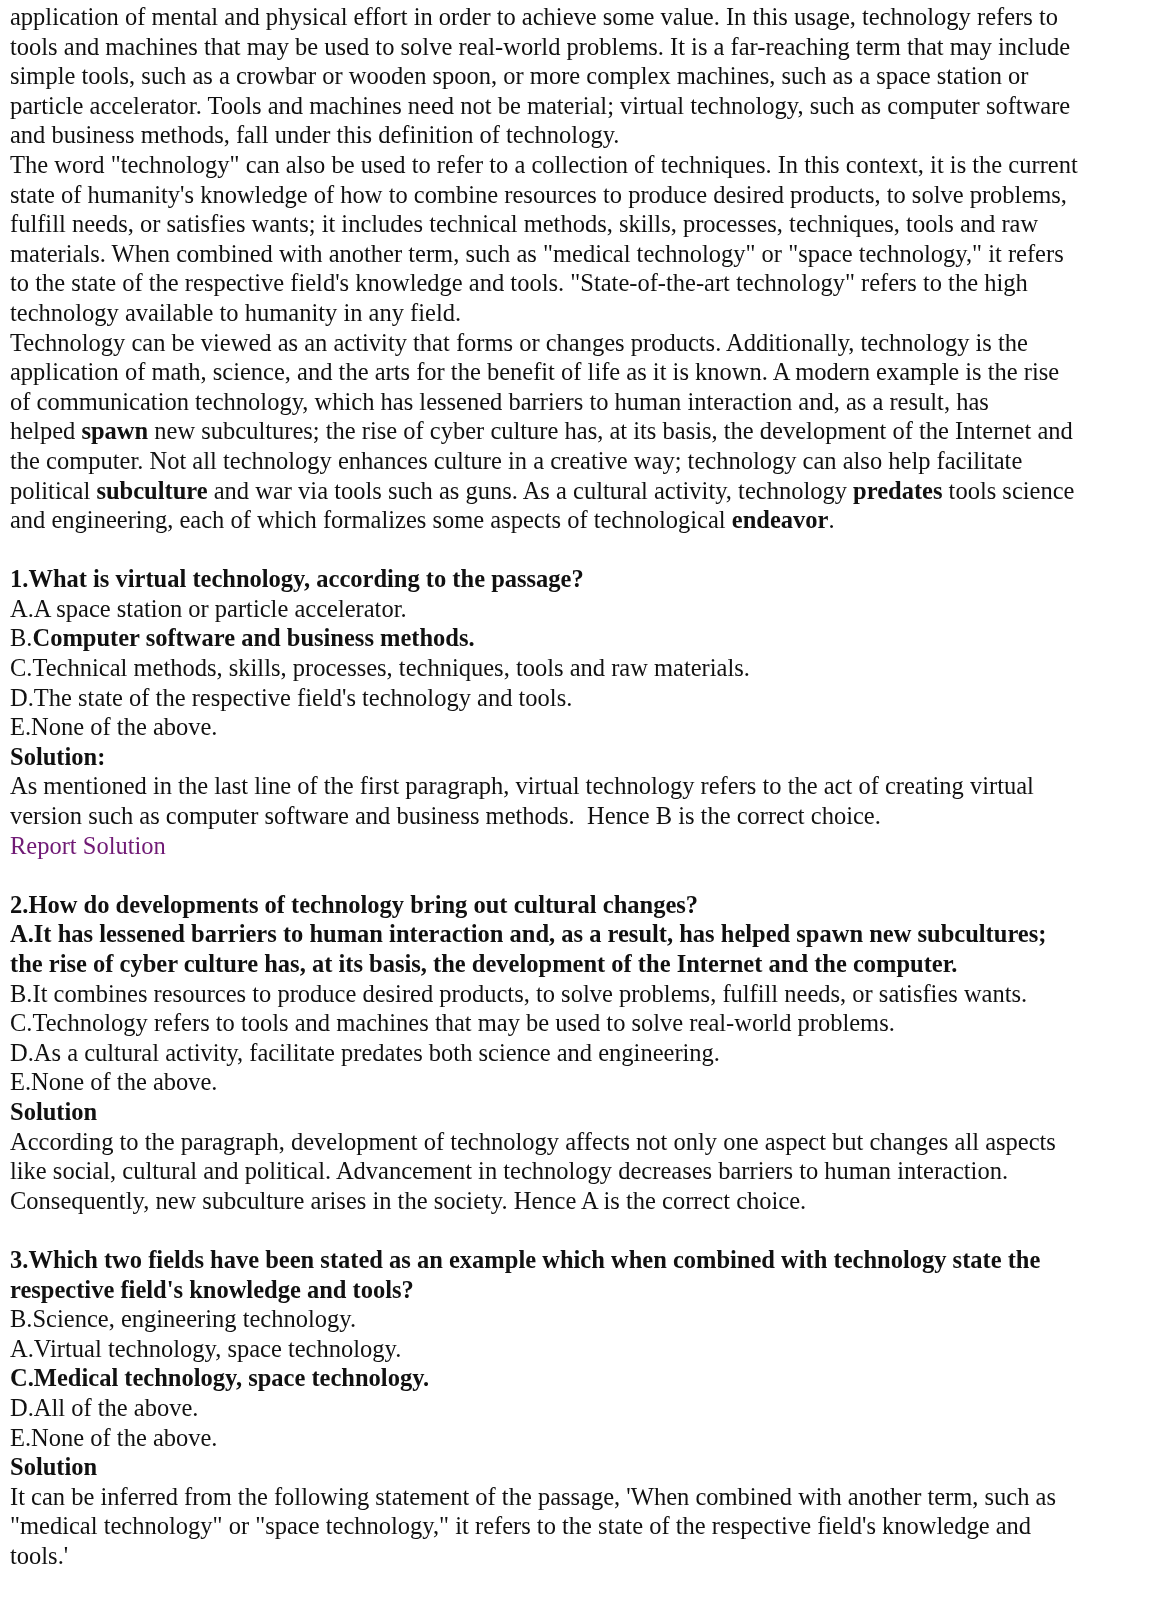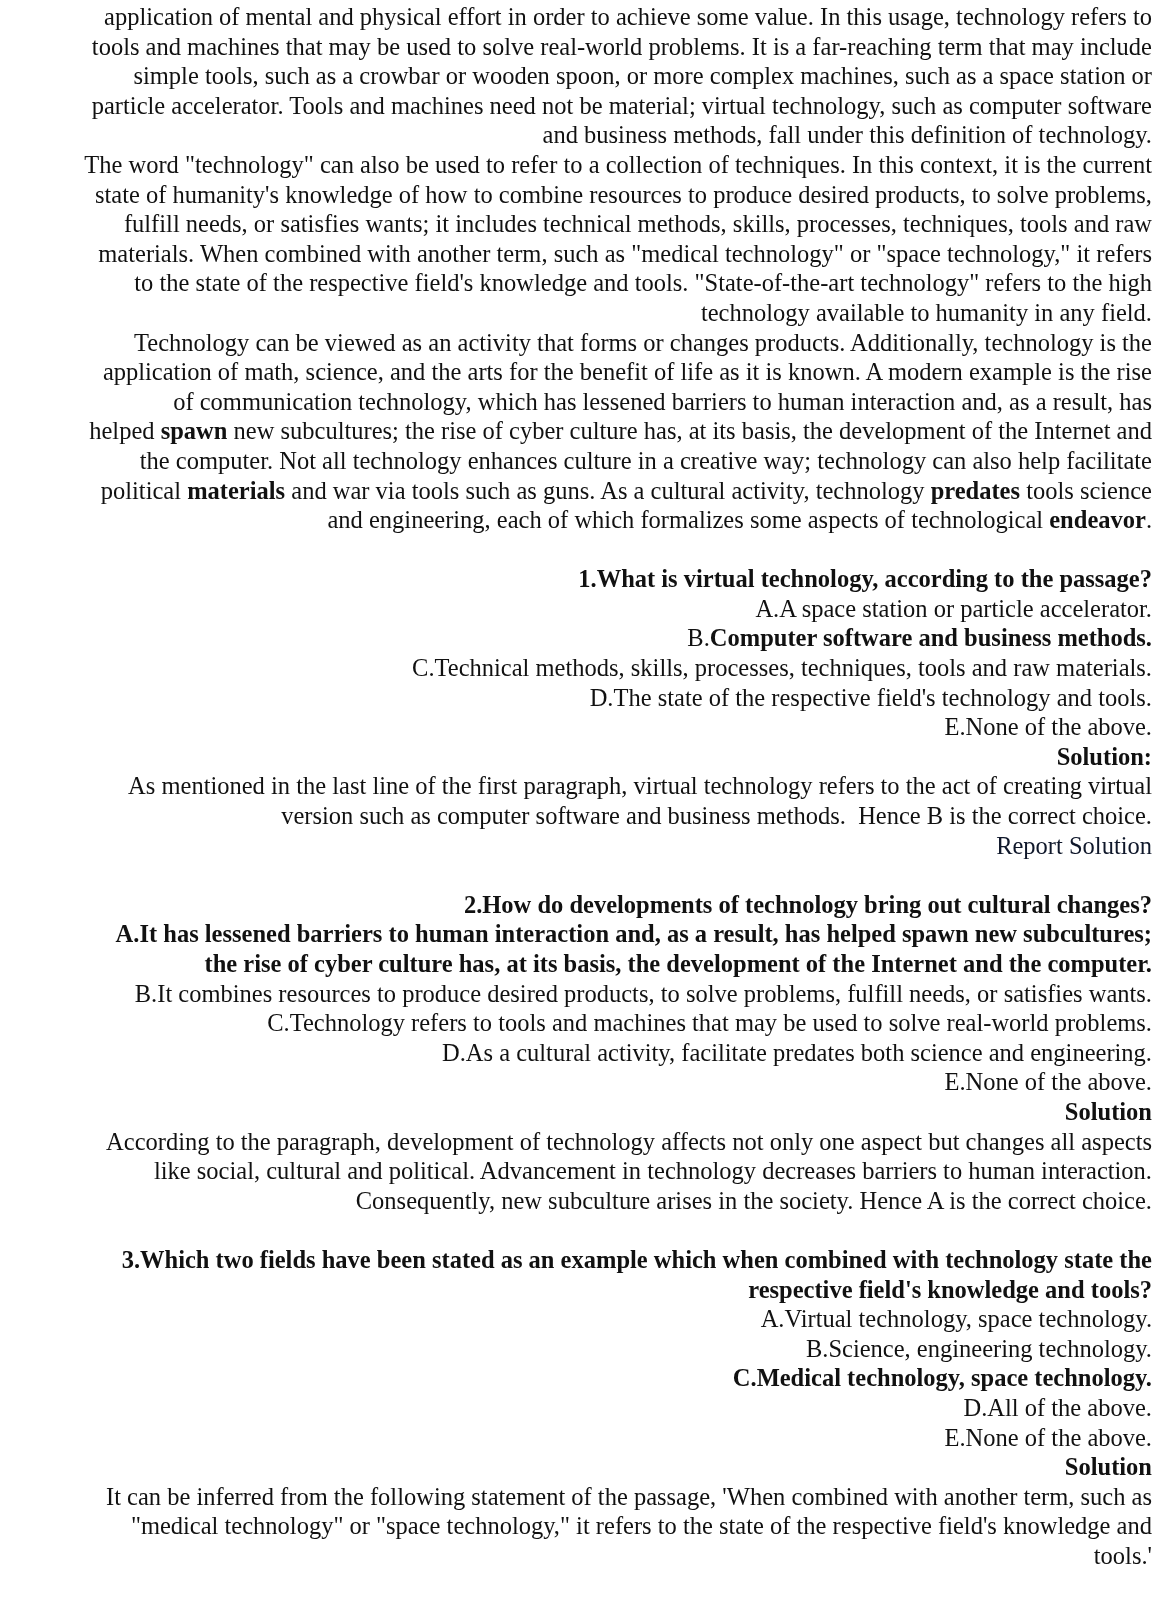--- a/index.html
+++ b/index.html
@@ -5,26 +5,26 @@
   html, body { margin: 0; padding: 0; background: #ffffff; }
   body {
     width: 1162px;
     height: 1600px;
     overflow: hidden;
     font-family: "Liberation Serif", "DejaVu Serif", serif;
     color: #111111;
     font-size: 24.5px;
     line-height: 29.6px;
   }
-  .page { padding: 0 10px 0 10px; position: relative; top: 2px; text-align: right; }
+  .page { padding: 0 10px 0 10px; position: relative; top: 2px; }
   .line { white-space: nowrap; }
   .b { font-weight: bold; }
   .gap { height: 29.6px; }
   p { margin: 0; }
-  .sol-link { color: #0f172a; text-decoration: none; cursor: pointer; }
+  .sol-link { color: #701a75; text-decoration: none; cursor: pointer; }
 </style>
 </head>
 <body>
 
 <div class="page">
 
   <p>
     </p>
     <div class="line">application of mental and physical effort in order to achieve some value. In this usage, technology refers to</div>
     <div class="line">tools and machines that may be used to solve real-world problems. It is a far-reaching term that may include</div>
@@ -46,21 +46,21 @@
   <p>
     </p>
     <div class="line">Technology can be viewed as an activity that forms or changes products. Additionally, technology is the</div>
     <div class="line">application of math, science, and the arts for the benefit of life as it is known. A modern example is the rise</div>
     <div class="line">of communication technology, which has lessened barriers to human interaction and, as a result, has</div>
     <div class="line">
       <span>helped </span><span class="b">spawn</span><span> new subcultures; the rise of cyber culture has, at its basis, the development of the Internet and</span>
     </div>
     <div class="line">the computer. Not all technology enhances culture in a creative way; technology can also help facilitate</div>
     <div class="line">
-      <span>political </span><span class="b">materials</span><span> and war via tools such as guns. As a cultural activity, technology </span><span class="b">predates</span><span> tools science</span>
+      <span>political </span><span class="b">subculture</span><span> and war via tools such as guns. As a cultural activity, technology </span><span class="b">predates</span><span> tools science</span>
     </div>
     <div class="line">
       <span>and engineering, each of which formalizes some aspects of technological </span><span class="b">endeavor</span><span>.</span>
     </div>
   <p></p>
 
   <div class="gap"></div>
 
   <section>
     <div class="line b">1.What is virtual technology, according to the passage?</div>
@@ -89,22 +89,22 @@
     <div class="line">According to the paragraph, development of technology affects not only one aspect but changes all aspects</div>
     <div class="line">like social, cultural and political. Advancement in technology decreases barriers to human interaction.</div>
     <div class="line">Consequently, new subculture arises in the society. Hence A is the correct choice.</div>
   </section>
 
   <div class="gap"></div>
 
   <section>
     <div class="line b">3.Which two fields have been stated as an example which when combined with technology state the</div>
     <div class="line b">respective field's knowledge and tools?</div>
+    <div class="line"><span>B.</span><span>Science, engineering technology.</span></div>
     <div class="line"><span>A.</span><span>Virtual technology, space technology.</span></div>
-    <div class="line"><span>B.</span><span>Science, engineering technology.</span></div>
     <div class="line b"><span>C.</span><span>Medical technology, space technology.</span></div>
     <div class="line"><span>D.</span><span>All of the above.</span></div>
     <div class="line"><span>E.</span><span>None of the above.</span></div>
     <div class="line b">Solution</div>
     <div class="line">It can be inferred from the following statement of the passage, 'When combined with another term, such as</div>
     <div class="line">"medical technology" or "space technology," it refers to the state of the respective field's knowledge and</div>
     <div class="line">tools.'</div>
   </section>
 
 </div>

